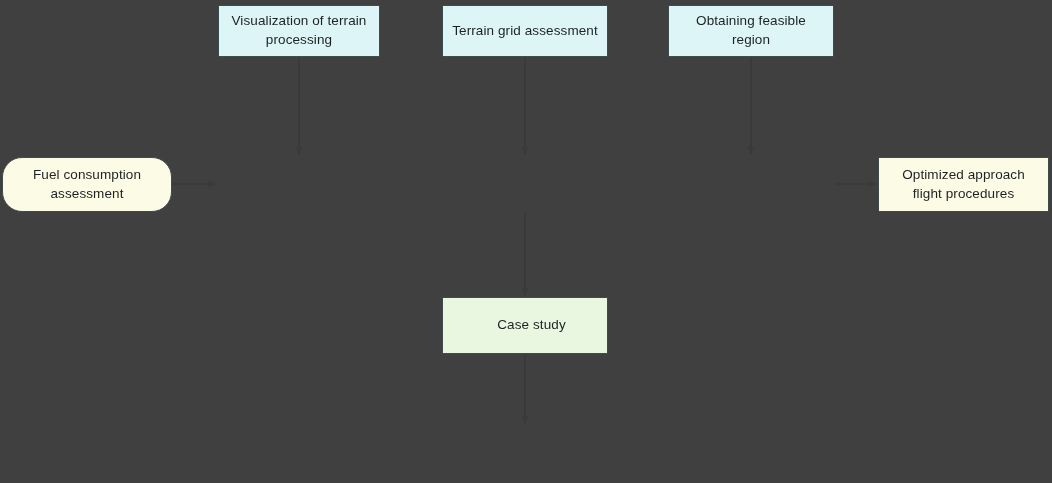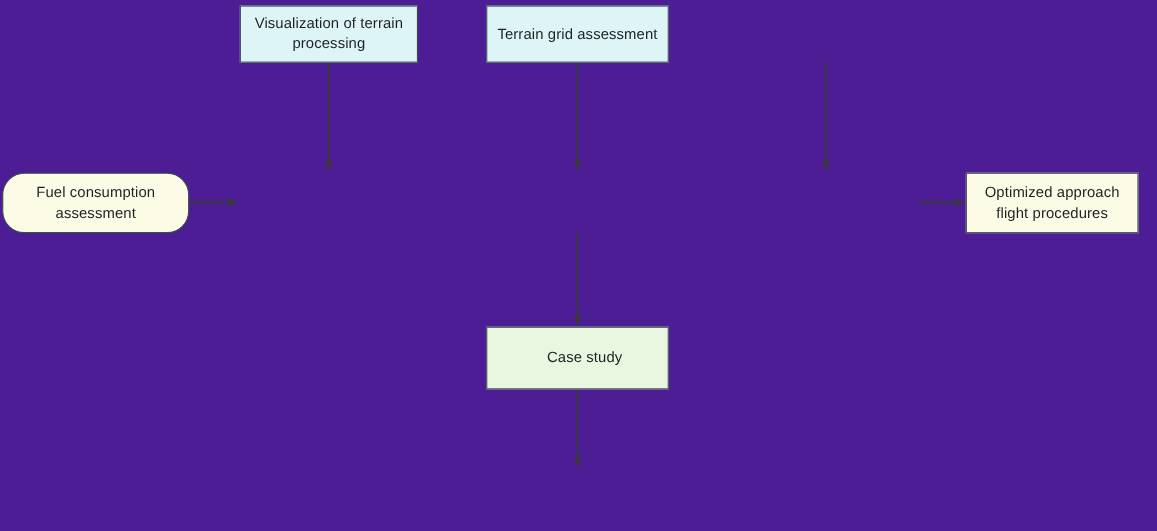--- a/index.html
+++ b/index.html
@@ -7,21 +7,21 @@
     padding: 0;
     background: #ffffff;
   }
   body {
     font-family: "Liberation Sans", sans-serif;
   }
   #canvas {
     position: relative;
     width: 1052px;
     height: 483px;
-    background: #4c1d95;
+    background: #404040;
     overflow: hidden;
   }
   .node {
     position: absolute;
     box-sizing: border-box;
     border: 1.6px solid #3d4c4c;
     display: flex;
     align-items: center;
     justify-content: center;
     text-align: center;
@@ -77,22 +77,23 @@
 
     <line class="edge-line" x1="525" y1="212" x2="525" y2="295" marker-end="url(#arrowhead)"></line>
 
     <line class="edge-line" x1="525" y1="354" x2="525" y2="423" marker-end="url(#arrowhead)"></line>
   </svg>
 
   <div class="node node-blue" style="left:218px; top:5px; width:162px; height:52px;">Visualization of terrain processing</div>
 
   <div class="node node-blue" style="left:442px; top:5px; width:166px; height:52px;">Terrain grid assessment</div>
 
+  <div class="node node-blue" style="left:668px; top:5px; width:166px; height:52px;">Obtaining feasible region</div>
 
   <div class="node node-cream" style="left:2px; top:157px; width:170px; height:55px;border-radius:20px;">Fuel consumption assessment</div>
 
 
-  <div class="node node-cream" style="left:878px; top:157px; width:157px; height:55px;">Optimized approach flight procedures</div>
+  <div class="node node-cream" style="left:878px; top:157px; width:171px; height:55px;">Optimized approach flight procedures</div>
 
   <div class="node node-green" style="left:442px; top:297px; width:166px; height:57px;">Case study</div>
 
 
 </div>
 
 </body></html>

